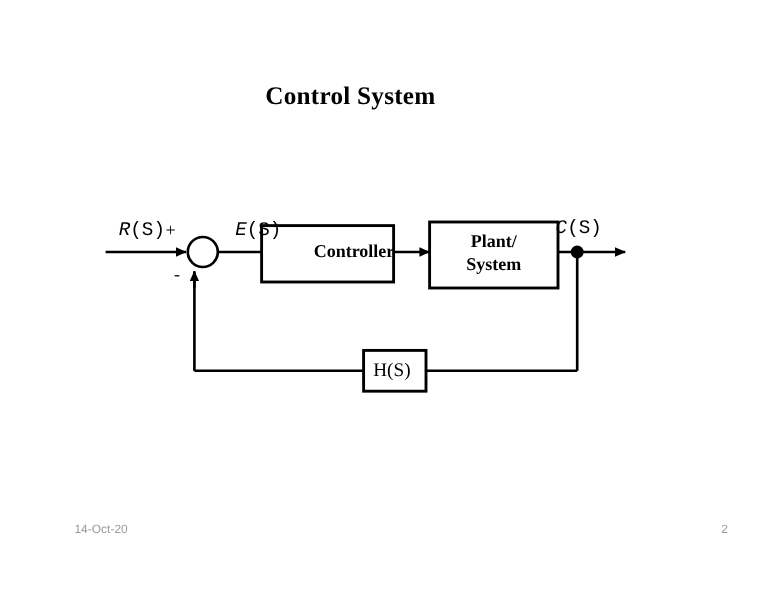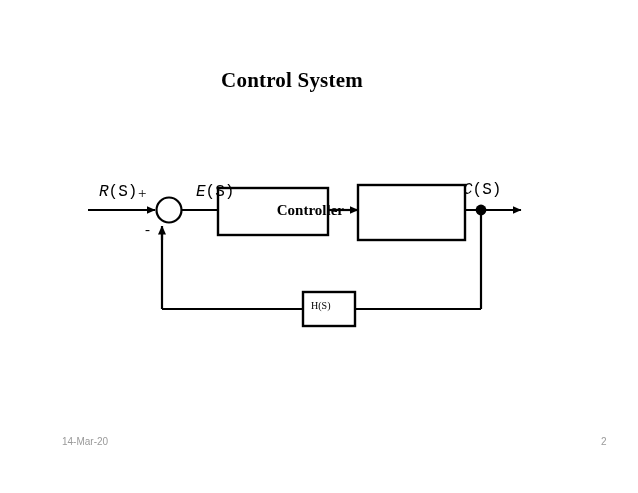--- a/index.html
+++ b/index.html
@@ -72,21 +72,21 @@
   }
   .sign-label {
     position: absolute;
     font-family: "Liberation Serif", serif;
     font-size: 15px;
     color: #000000;
   }
   #hs-label {
     position: absolute;
     font-family: "Liberation Serif", serif;
-    font-size: 10px;
+    font-size: 16px;
     color: #000000;
     white-space: nowrap;
   }
 
   
   .footer-text {
     position: absolute;
     font-family: "Liberation Sans", sans-serif;
     font-size: 10px;
     color: #9a9a9a;
@@ -149,24 +149,26 @@
   <div class="sign-label" style="left:145px; top:221px;">-</div>
 
   <div class="sig-label" style="left:196px; top:183px;">
     <span class="var">E</span><span>(S)</span>
   </div>
 
   <div class="sig-label" style="left:463px; top:181px;text-align:right;">
     <span class="var">C</span><span>(S)</span>
   </div>
 
-  <div class="block-label" style="left:218px; top:201px; width:126px;text-align:right;">Controller</div>
+  <div class="block-label" style="left:232px; top:201px; width:126px;">Controller</div>
 
+  <div class="block-label" style="left:358px; top:193px; width:107px;">Plant/
+System</div>
 
   <div id="hs-label" style="left:311px; top:300px;">
     <span class="var">H</span><span>(S)</span>
   </div>
 
-  <div class="footer-text" id="footer-date">14-Mar-20</div>
+  <div class="footer-text" id="footer-date">14-Oct-20</div>
 
   <div class="footer-text" id="footer-pageno">2</div>
 
 </div>
 
 </body></html>

